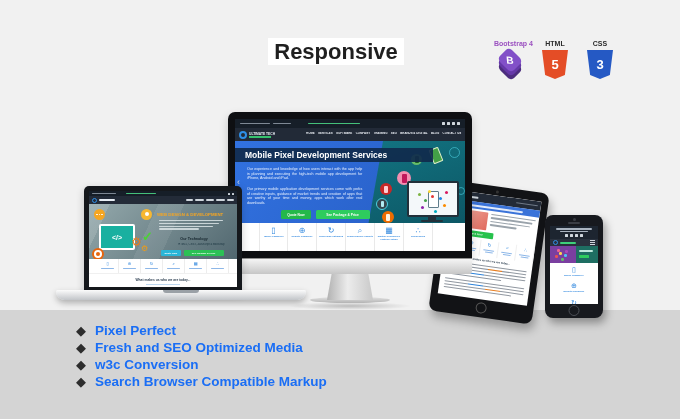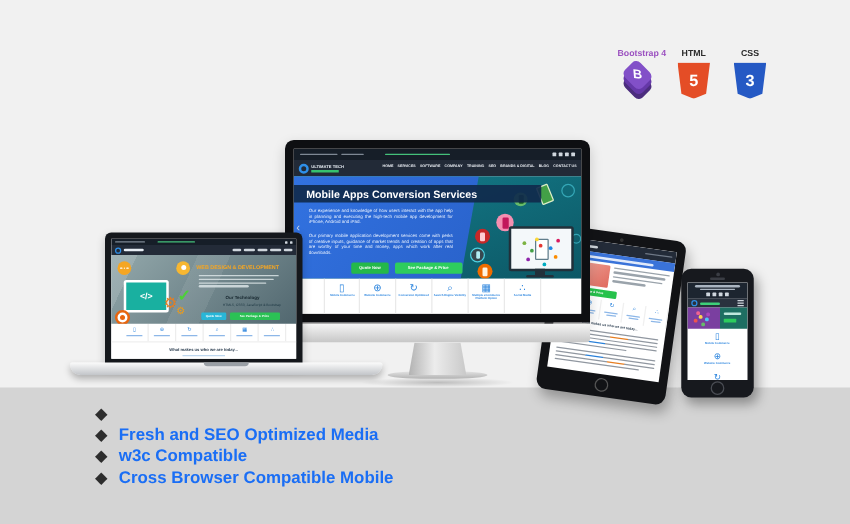--- a/index.html
+++ b/index.html
@@ -219,20 +219,21 @@
   .p-item-label{font-size:6px;font-weight:bold;color:#2e86de;transform:scale(.38);
     transform-origin:50% 0;white-space:nowrap;}
 </style>
 </head>
 <body>
 
 <div class="canvas">
 
   <div class="strip"></div>
 
+  <div class="title-box">Responsive</div>
 
   <div class="badges">
     <div class="badge">
       <div class="badge-label bs">Bootstrap 4</div>
       <div class="bs-logo">
         <div class="bs-layer bs-l1"></div>
         <div class="bs-layer bs-l2"></div>
         <div class="bs-layer bs-l3">
           <span class="bs-b">B</span>
         </div>
@@ -380,21 +381,21 @@
             <div class="mini-phone" style="position:absolute;left:60px;top:7px;width:8px;height:13px;background:#43a047;border:1.5px solid #dcedc8;transform:rotate(-22deg);"></div>
             <div class="illo-mon">
               <div class="illo-center-phone"></div>
               <div class="illo-dot"></div>
             </div>
             <div class="illo-mon-stand"></div>
             <div class="illo-mon-foot"></div>
           </div>
 
           <div class="m-titlebar">
-            <span class="m-title">Mobile Apps Conversion Services</span>
+            <span class="m-title">Mobile Pixel Development Services</span>
           </div>
           <div class="m-p" style="top:26px;">Our experience and knowledge of how users interact with the app help in planning and executing the high-tech mobile app development for iPhone, Android and iPad.</div>
           <div class="m-p" style="top:46px;">Our primary mobile application development services come with perks of creative inputs, guidance of market trends and creation of apps that are worthy of your time and money, apps which work after real downloads.</div>
           <span class="m-arrow">‹</span>
           <div class="m-btns">
             <div class="m-btn b1">
               <span>Quote Now</span>
             </div>
             <div class="m-btn b2">
               <span>See Package &amp; Price</span>
@@ -573,28 +574,29 @@
         <span class="p-item-glyph">↻</span>
 
       </div>
     </div>
     <div class="p-home"></div>
   </div>
 
   <div class="features">
     <div class="feature-row">
       <span class="bullet">◆</span>
+      <span class="feature-text">Pixel Perfect</span>
     </div>
     <div class="feature-row">
       <span class="bullet">◆</span>
       <span class="feature-text">Fresh and SEO Optimized Media</span>
     </div>
     <div class="feature-row">
       <span class="bullet">◆</span>
-      <span class="feature-text">w3c Compatible</span>
+      <span class="feature-text">w3c Conversion</span>
     </div>
     <div class="feature-row">
       <span class="bullet">◆</span>
-      <span class="feature-text">Cross Browser Compatible Mobile</span>
+      <span class="feature-text">Search Browser Compatible Markup</span>
     </div>
   </div>
 
 </div>
 
 </body></html>

